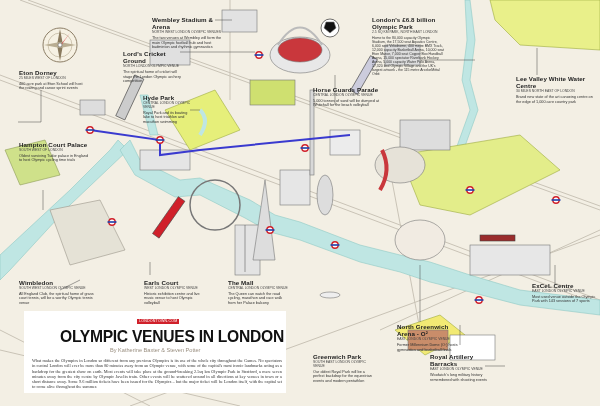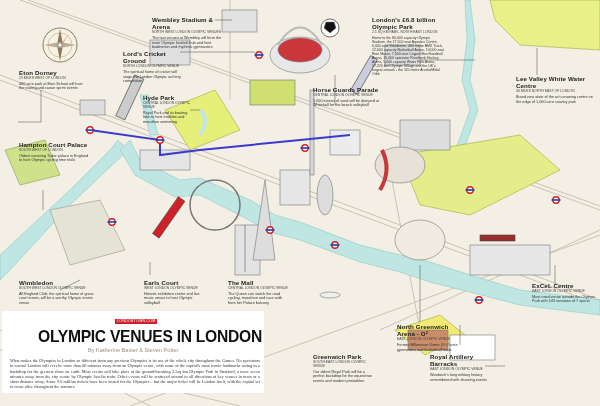--- a/index.html
+++ b/index.html
@@ -2,21 +2,21 @@
 <html><head>
 <meta charset="utf-8">
 <style>
   html,body{margin:0;padding:0;}
   body{width:600px;height:406px;overflow:hidden;background:#f3efe4;font-family:"Liberation Sans",sans-serif;position:relative;}
   .map{position:absolute;left:0;top:0;width:600px;height:406px;}
   .lbl{position:absolute;font-family:"Liberation Sans",sans-serif;color:#222;line-height:1.15;}
   .lbl .t{font-weight:bold;font-size:6.2px;display:block;letter-spacing:0.1px;}
   .lbl .s{font-size:3.4px;display:block;color:#444;text-transform:uppercase;margin-top:1px;}
   .lbl .d{font-size:3.8px;display:block;color:#333;margin-top:1px;}
-  .panel{position:absolute;left:2px;top:311px;width:262px;height:82px;background:#fff;}
+  .panel{position:absolute;left:24px;top:311px;width:262px;height:82px;background:#fff;}
   .brand{position:absolute;left:113px;top:8px;background:#d0202a;color:#fff;font-size:3.6px;padding:0 2px;height:5px;line-height:5px;letter-spacing:.2px;}
   .title{position:absolute;left:36px;top:16px;font-family:"Liberation Sans",sans-serif;font-weight:bold;font-size:17px;color:#111;letter-spacing:-0.3px;white-space:nowrap;transform:scaleX(.92);transform-origin:left top;}
   .byline{position:absolute;left:86px;top:36px;font-size:5.6px;color:#9a8f80;white-space:nowrap;}
   .intro{position:absolute;left:8px;top:47px;width:250px;font-family:"Liberation Serif",serif;font-size:4.3px;line-height:5.3px;color:#333;text-align:justify;}
 </style>
 </head>
 <body>
 
 <svg class="map" viewBox="0 0 600 406" xmlns="http://www.w3.org/2000/svg">
 

